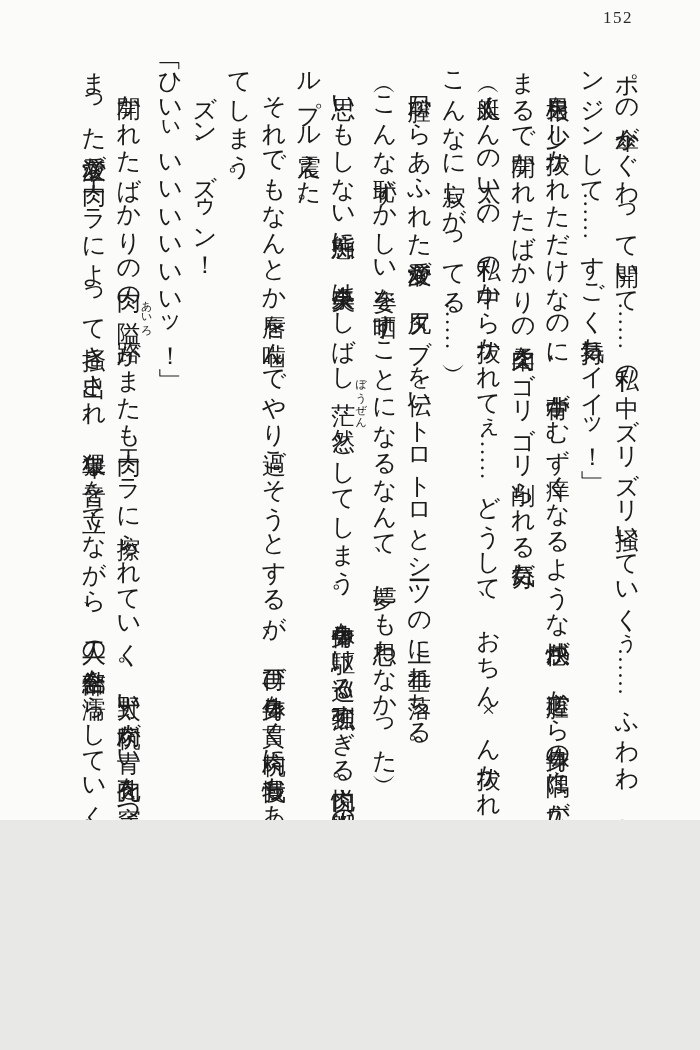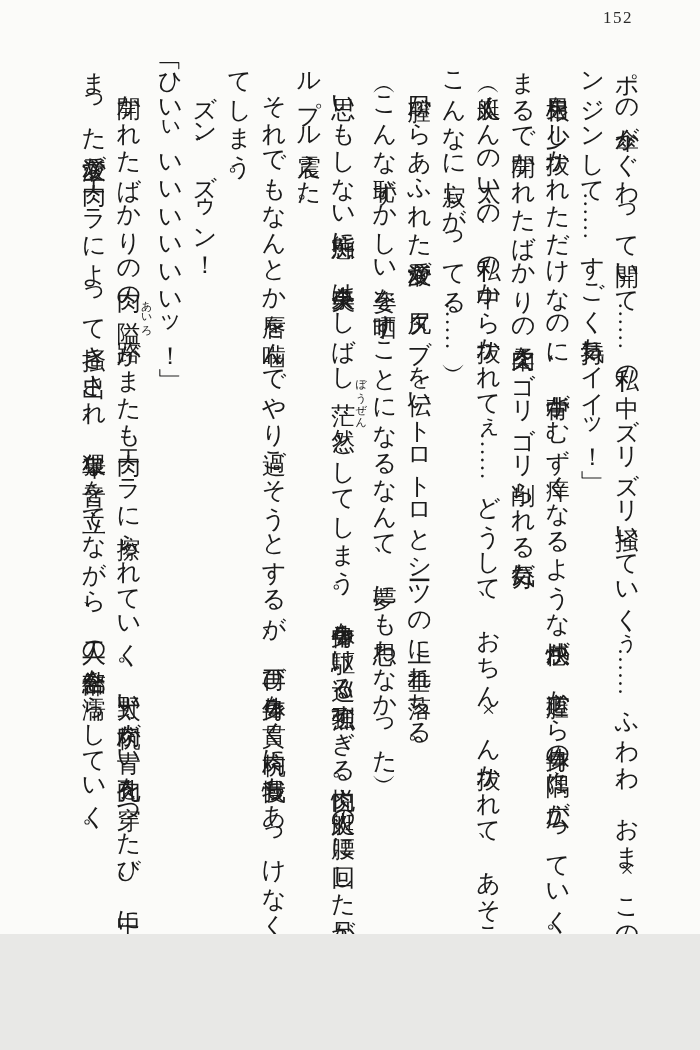--- a/index.html
+++ b/index.html
@@ -3,21 +3,21 @@
 <meta charset="utf-8">
 <style>
   html, body {
     margin: 0;
     padding: 0;
     background: #e8e8e6;
   }
   .page {
     position: relative;
     width: 700px;
-    height: 934px;
+    height: 820px;
     background: #fbfbf9;
     overflow: hidden;
     font-family: "Liberation Serif", "DejaVu Serif", serif;
     color: #1b1b1b;
   }
   .page-number {
     position: absolute;
     top: 8px;
     left: 603px;
     font-size: 17px;

